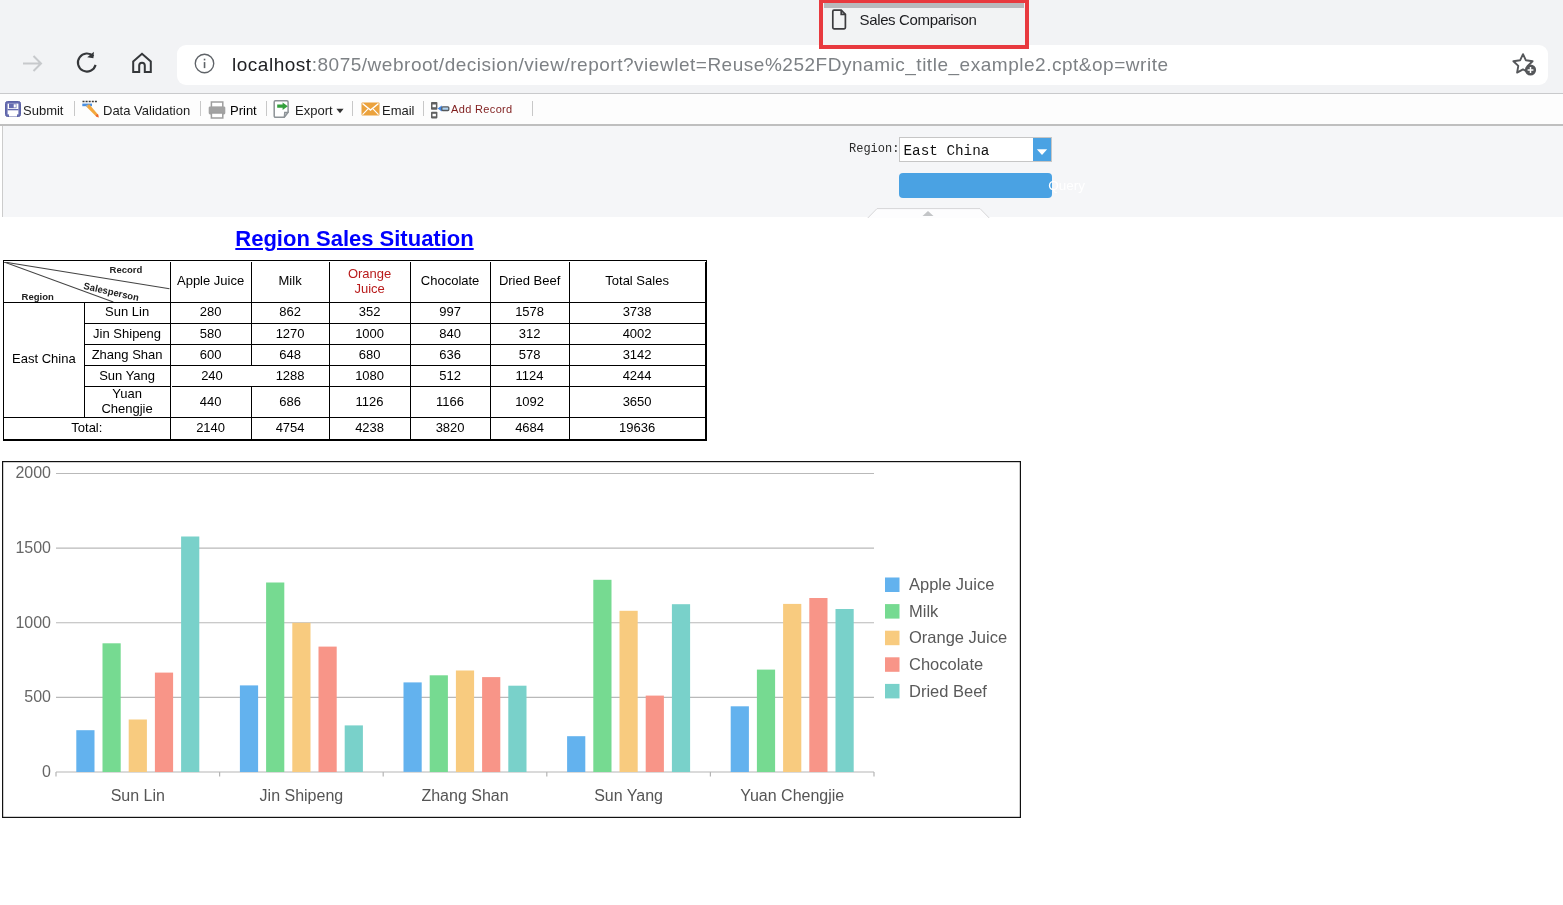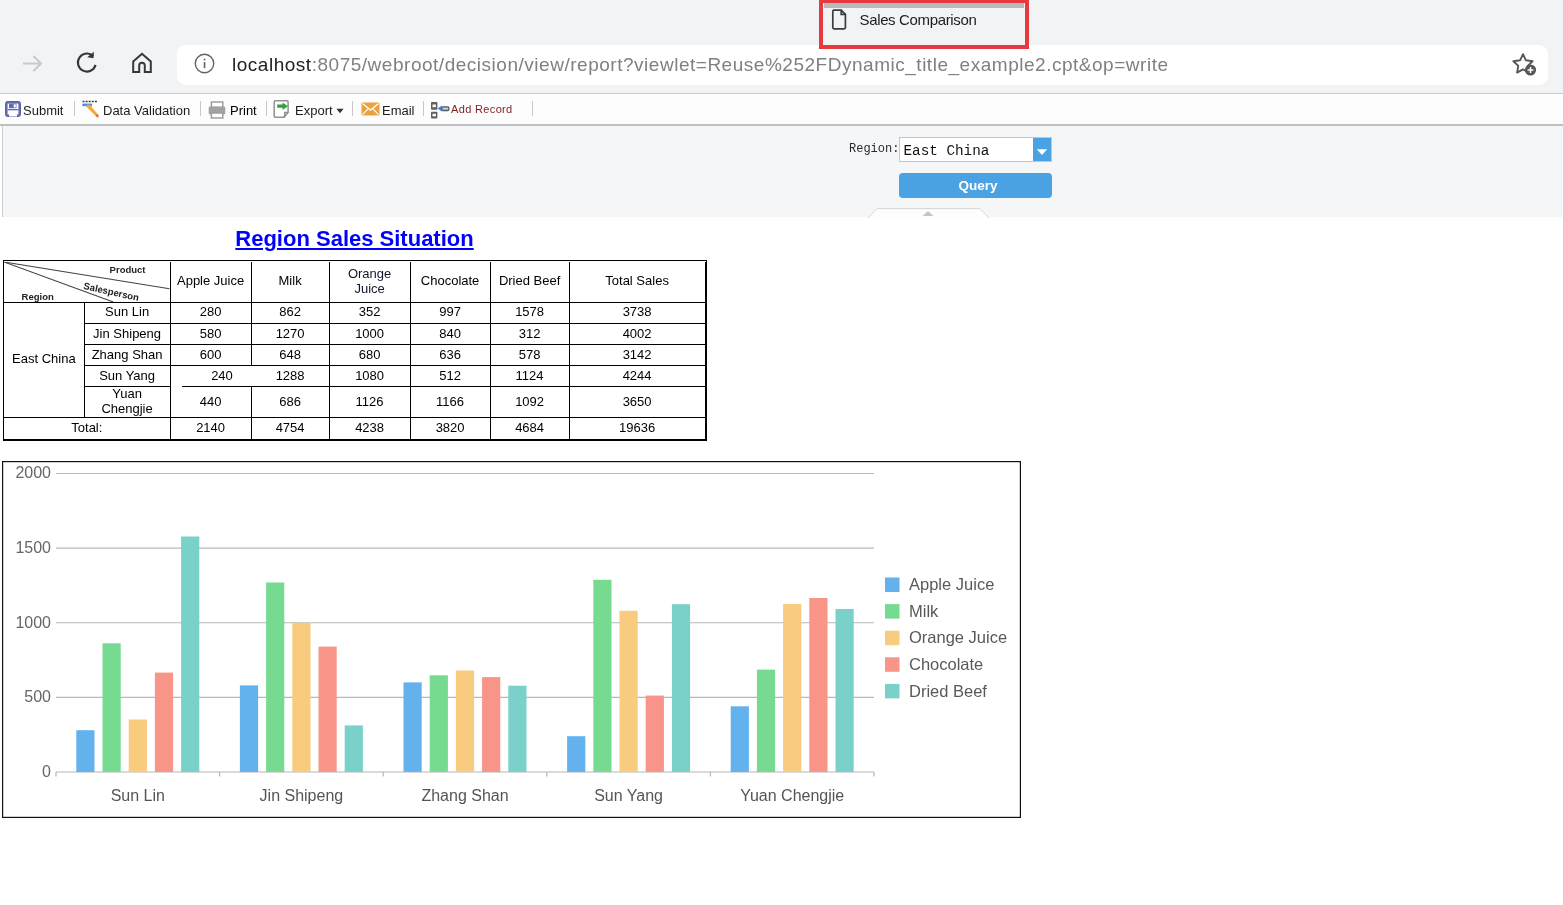--- a/index.html
+++ b/index.html
@@ -97,40 +97,40 @@
 <div class="abs" style="left:532px;top:101px;width:1px;height:15px;background:#c8c8c8;"></div>
 <div class="abs" style="left:2px;top:125.5px;width:1561px;height:91.5px;background:#f5f6f8;border-left:1px solid #ccc;box-sizing:border-box;"></div>
 <div class="abs" style="left:849px;top:141.5px;font-family:'Liberation Mono',monospace;font-size:12px;color:#2b2b2b;">Region:</div>
 <div class="abs" style="left:899px;top:137px;width:153px;height:24.5px;background:#fff;border:1px solid #c6c6c6;box-sizing:border-box;"></div>
 <div class="abs" style="left:903.5px;top:143px;font-family:'Liberation Mono',monospace;font-size:14.3px;color:#111;">East China</div>
 <div class="abs" style="left:1032.5px;top:138px;width:18.5px;height:22.5px;background:#4aa2e3;"></div>
 <svg class="abs" style="left:1036px;top:148px;" width="12" height="8" viewBox="0 0 12 7">
     <path d="M0.8 0.8 H11.2 L6 6.4 Z" fill="#fff"></path>
   </svg>
 <div class="abs" style="left:899px;top:173px;width:153px;height:24.5px;background:#4aa2e3;border-radius:4px;"></div>
-<div class="abs" style="left:899px;top:177.5px;width:158px;text-align:center;font-size:13.5px;font-weight:bold;color:#fff;">Query</div>
+<div class="abs" style="left:899px;top:177.5px;width:158px;text-align:right;font-size:13.5px;font-weight:normal;color:#fff;padding-left:28px;">Query</div>
 <svg class="abs" style="left:866px;top:207.5px;" width="125" height="10.5" viewBox="0 0 125 10.5">
 <path d="M11 0.6 H114 L123.6 10.4 H1.4 Z" fill="#fdfdfe"></path>
 <path d="M1.4 10.4 L11 0.6 H114 L123.6 10.4" fill="none" stroke="#d6d6d8" stroke-width="1"></path>
 <path d="M56.5 8 L62 3 L67.5 8 Z" fill="#c3c5c7"></path>
 </svg>
 <div class="abs" style="left:234px;top:226px;width:241px;text-align:center;font-size:22px;font-weight:bold;text-decoration:underline;color:#0000fe;">Region Sales Situation</div>
 <div class="abs" style="left:2.8px;top:260.3px;width:704.1px;height:181.1px;border:1.3px solid #000;box-sizing:border-box;background:#fff;"></div>
 <div class="abs" style="left:4.1px;top:261.6px;width:166.5px;height:41.0px;border-right:1.2px solid #000;border-bottom:1.2px solid #000;box-sizing:border-box;background:#fff;overflow:hidden;">
 <svg width="100%" height="100%" viewBox="0 0 166.5 40.5" preserveAspectRatio="none">
 <line x1="0" y1="0" x2="166.5" y2="27" stroke="#444" stroke-width="1.1"></line>
 <line x1="0" y1="0" x2="110" y2="40.5" stroke="#444" stroke-width="1.1"></line>
 </svg>
-<div class="abs" style="left:105.5px;top:2.3px;font-size:9.5px;font-weight:bold;color:#222;">Product</div>
+<div class="abs" style="left:105.5px;top:2.3px;font-size:9.5px;font-weight:bold;color:#222;">Record</div>
 <div class="abs" style="left:81px;top:18.5px;font-size:9.5px;font-weight:bold;color:#222;transform:rotate(12.6deg);transform-origin:left top;">Salesperson</div>
 <div class="abs" style="left:17.5px;top:29.5px;font-size:9.5px;font-weight:bold;color:#222;">Region</div>
 </div>
 <div class="abs" style="left:170.6px;top:261.6px;width:81.0px;height:41.0px;border-right:1.2px solid #000;border-bottom:1.2px solid #000;box-sizing:border-box;display:flex;align-items:center;justify-content:center;text-align:center;font-size:13px;font-weight:normal;line-height:1.15;color:#000;background:#fff;">Apple Juice</div>
 <div class="abs" style="left:251.6px;top:261.6px;width:78.00000000000003px;height:41.0px;border-right:1.2px solid #000;border-bottom:1.2px solid #000;box-sizing:border-box;display:flex;align-items:center;justify-content:center;text-align:center;font-size:13px;font-weight:normal;line-height:1.15;color:#000;background:#fff;">Milk</div>
-<div class="abs" style="left:329.6px;top:261.6px;width:81.0px;height:41.0px;border-right:1.2px solid #000;border-bottom:1.2px solid #000;box-sizing:border-box;display:flex;align-items:center;justify-content:center;text-align:center;font-size:13px;font-weight:normal;line-height:1.15;color:#0f172a;background:#fff;">Orange<br>Juice</div>
+<div class="abs" style="left:329.6px;top:261.6px;width:81.0px;height:41.0px;border-right:1.2px solid #000;border-bottom:1.2px solid #000;box-sizing:border-box;display:flex;align-items:center;justify-content:center;text-align:center;font-size:13px;font-weight:normal;line-height:1.15;color:#b91c1c;background:#fff;">Orange<br>Juice</div>
 <div class="abs" style="left:410.6px;top:261.6px;width:80.0px;height:41.0px;border-right:1.2px solid #000;border-bottom:1.2px solid #000;box-sizing:border-box;display:flex;align-items:center;justify-content:center;text-align:center;font-size:13px;font-weight:normal;line-height:1.15;color:#000;background:#fff;">Chocolate</div>
 <div class="abs" style="left:490.6px;top:261.6px;width:79.0px;height:41.0px;border-right:1.2px solid #000;border-bottom:1.2px solid #000;box-sizing:border-box;display:flex;align-items:center;justify-content:center;text-align:center;font-size:13px;font-weight:normal;line-height:1.15;color:#000;background:#fff;">Dried Beef</div>
 <div class="abs" style="left:569.6px;top:261.6px;width:136.0px;height:41.0px;border-right:1.2px solid #000;border-bottom:1.2px solid #000;box-sizing:border-box;display:flex;align-items:center;justify-content:center;text-align:center;font-size:13px;font-weight:normal;line-height:1.15;color:#000;background:#fff;">Total Sales</div>
 <div class="abs" style="left:4.1px;top:302.6px;width:80.5px;height:115.5px;border-right:1.2px solid #000;border-bottom:1.2px solid #000;box-sizing:border-box;display:flex;align-items:center;justify-content:center;text-align:center;font-size:13px;font-weight:normal;line-height:1.15;color:#000;background:#fff;">East China</div>
 <div class="abs" style="left:84.6px;top:302.6px;width:86.0px;height:21.5px;border-right:1.2px solid #000;border-bottom:1.2px solid #000;box-sizing:border-box;display:flex;align-items:center;justify-content:center;text-align:center;font-size:13px;font-weight:normal;line-height:1.15;color:#000;background:#fff;">Sun Lin</div>
 <div class="abs" style="left:170.6px;top:302.6px;width:81.0px;height:21.5px;border-right:1.2px solid #000;border-bottom:1.2px solid #000;box-sizing:border-box;display:flex;align-items:center;justify-content:center;text-align:center;font-size:13px;font-weight:normal;line-height:1.15;color:#000;background:#fff;">280</div>
 <div class="abs" style="left:251.6px;top:302.6px;width:78.00000000000003px;height:21.5px;border-right:1.2px solid #000;border-bottom:1.2px solid #000;box-sizing:border-box;display:flex;align-items:center;justify-content:center;text-align:center;font-size:13px;font-weight:normal;line-height:1.15;color:#000;background:#fff;">862</div>
 <div class="abs" style="left:329.6px;top:302.6px;width:81.0px;height:21.5px;border-right:1.2px solid #000;border-bottom:1.2px solid #000;box-sizing:border-box;display:flex;align-items:center;justify-content:center;text-align:center;font-size:13px;font-weight:normal;line-height:1.15;color:#000;background:#fff;">352</div>
 <div class="abs" style="left:410.6px;top:302.6px;width:80.0px;height:21.5px;border-right:1.2px solid #000;border-bottom:1.2px solid #000;box-sizing:border-box;display:flex;align-items:center;justify-content:center;text-align:center;font-size:13px;font-weight:normal;line-height:1.15;color:#000;background:#fff;">997</div>
 <div class="abs" style="left:490.6px;top:302.6px;width:79.0px;height:21.5px;border-right:1.2px solid #000;border-bottom:1.2px solid #000;box-sizing:border-box;display:flex;align-items:center;justify-content:center;text-align:center;font-size:13px;font-weight:normal;line-height:1.15;color:#000;background:#fff;">1578</div>
@@ -143,21 +143,21 @@
 <div class="abs" style="left:490.6px;top:324.1px;width:79.0px;height:21.0px;border-right:1.2px solid #000;border-bottom:1.2px solid #000;box-sizing:border-box;display:flex;align-items:center;justify-content:center;text-align:center;font-size:13px;font-weight:normal;line-height:1.15;color:#000;background:#fff;">312</div>
 <div class="abs" style="left:569.6px;top:324.1px;width:136.0px;height:21.0px;border-right:1.2px solid #000;border-bottom:1.2px solid #000;box-sizing:border-box;display:flex;align-items:center;justify-content:center;text-align:center;font-size:13px;font-weight:normal;line-height:1.15;color:#000;background:#fff;">4002</div>
 <div class="abs" style="left:84.6px;top:345.1px;width:86.0px;height:21.0px;border-right:1.2px solid #000;border-bottom:1.2px solid #000;box-sizing:border-box;display:flex;align-items:center;justify-content:center;text-align:center;font-size:13px;font-weight:normal;line-height:1.15;color:#000;background:#fff;">Zhang Shan</div>
 <div class="abs" style="left:170.6px;top:345.1px;width:81.0px;height:21.0px;border-right:1.2px solid #000;border-bottom:1.2px solid #000;box-sizing:border-box;display:flex;align-items:center;justify-content:center;text-align:center;font-size:13px;font-weight:normal;line-height:1.15;color:#000;background:#fff;">600</div>
 <div class="abs" style="left:251.6px;top:345.1px;width:78.00000000000003px;height:21.0px;border-right:1.2px solid #000;border-bottom:1.2px solid #000;box-sizing:border-box;display:flex;align-items:center;justify-content:center;text-align:center;font-size:13px;font-weight:normal;line-height:1.15;color:#000;background:#fff;">648</div>
 <div class="abs" style="left:329.6px;top:345.1px;width:81.0px;height:21.0px;border-right:1.2px solid #000;border-bottom:1.2px solid #000;box-sizing:border-box;display:flex;align-items:center;justify-content:center;text-align:center;font-size:13px;font-weight:normal;line-height:1.15;color:#000;background:#fff;">680</div>
 <div class="abs" style="left:410.6px;top:345.1px;width:80.0px;height:21.0px;border-right:1.2px solid #000;border-bottom:1.2px solid #000;box-sizing:border-box;display:flex;align-items:center;justify-content:center;text-align:center;font-size:13px;font-weight:normal;line-height:1.15;color:#000;background:#fff;">636</div>
 <div class="abs" style="left:490.6px;top:345.1px;width:79.0px;height:21.0px;border-right:1.2px solid #000;border-bottom:1.2px solid #000;box-sizing:border-box;display:flex;align-items:center;justify-content:center;text-align:center;font-size:13px;font-weight:normal;line-height:1.15;color:#000;background:#fff;">578</div>
 <div class="abs" style="left:569.6px;top:345.1px;width:136.0px;height:21.0px;border-right:1.2px solid #000;border-bottom:1.2px solid #000;box-sizing:border-box;display:flex;align-items:center;justify-content:center;text-align:center;font-size:13px;font-weight:normal;line-height:1.15;color:#000;background:#fff;">3142</div>
 <div class="abs" style="left:84.6px;top:366.1px;width:86.0px;height:21.0px;border-right:1.2px solid #000;border-bottom:1.2px solid #000;box-sizing:border-box;display:flex;align-items:center;justify-content:center;text-align:center;font-size:13px;font-weight:normal;line-height:1.15;color:#000;background:#fff;">Sun Yang</div>
-<div class="abs" style="left:182px;top:366.1px;width:81.0px;height:21.0px;border-right:1.2px solid #000;border-bottom:1.2px solid #000;box-sizing:border-box;display:flex;align-items:center;justify-content:center;text-align:center;font-size:13px;font-weight:normal;line-height:1.15;color:#000;background:#fff;">240</div>
+<div class="abs" style="left:172px;top:366.1px;width:81.0px;height:21.0px;border-right:1.2px solid #000;border-bottom:1.2px solid #000;box-sizing:border-box;display:flex;align-items:center;justify-content:center;text-align:center;font-size:13px;font-weight:normal;line-height:1.15;color:#000;background:#fff;">240</div>
 <div class="abs" style="left:251.6px;top:366.1px;width:78.00000000000003px;height:21.0px;border-right:1.2px solid #000;border-bottom:1.2px solid #000;box-sizing:border-box;display:flex;align-items:center;justify-content:center;font-size:13px;font-weight:normal;line-height:1.15;color:#000;background:#fff;">1288</div>
 <div class="abs" style="left:329.6px;top:366.1px;width:81.0px;height:21.0px;border-right:1.2px solid #000;border-bottom:1.2px solid #000;box-sizing:border-box;display:flex;align-items:center;justify-content:center;text-align:center;font-size:13px;font-weight:normal;line-height:1.15;color:#000;background:#fff;">1080</div>
 <div class="abs" style="left:410.6px;top:366.1px;width:80.0px;height:21.0px;border-right:1.2px solid #000;border-bottom:1.2px solid #000;box-sizing:border-box;display:flex;align-items:center;justify-content:center;text-align:center;font-size:13px;font-weight:normal;line-height:1.15;color:#000;background:#fff;">512</div>
 <div class="abs" style="left:490.6px;top:366.1px;width:79.0px;height:21.0px;border-right:1.2px solid #000;border-bottom:1.2px solid #000;box-sizing:border-box;display:flex;align-items:center;justify-content:center;text-align:center;font-size:13px;font-weight:normal;line-height:1.15;color:#000;background:#fff;">1124</div>
 <div class="abs" style="left:569.6px;top:366.1px;width:136.0px;height:21.0px;border-right:1.2px solid #000;border-bottom:1.2px solid #000;box-sizing:border-box;display:flex;align-items:center;justify-content:center;text-align:center;font-size:13px;font-weight:normal;line-height:1.15;color:#000;background:#fff;">4244</div>
 <div class="abs" style="left:84.6px;top:387.1px;width:86.0px;height:31.0px;border-right:1.2px solid #000;border-bottom:1.2px solid #000;box-sizing:border-box;display:flex;align-items:center;justify-content:center;text-align:center;font-size:13px;font-weight:normal;line-height:1.15;color:#000;background:#fff;">Yuan<br>Chengjie</div>
 <div class="abs" style="left:170.6px;top:387.1px;width:81.0px;height:31.0px;border-right:1.2px solid #000;border-bottom:1.2px solid #000;box-sizing:border-box;display:flex;align-items:center;justify-content:center;text-align:center;font-size:13px;font-weight:normal;line-height:1.15;color:#000;background:#fff;">440</div>
 <div class="abs" style="left:251.6px;top:387.1px;width:78.00000000000003px;height:31.0px;border-right:1.2px solid #000;border-bottom:1.2px solid #000;box-sizing:border-box;display:flex;align-items:center;justify-content:center;text-align:center;font-size:13px;font-weight:normal;line-height:1.15;color:#000;background:#fff;">686</div>
 <div class="abs" style="left:329.6px;top:387.1px;width:81.0px;height:31.0px;border-right:1.2px solid #000;border-bottom:1.2px solid #000;box-sizing:border-box;display:flex;align-items:center;justify-content:center;text-align:center;font-size:13px;font-weight:normal;line-height:1.15;color:#000;background:#fff;">1126</div>
 <div class="abs" style="left:410.6px;top:387.1px;width:80.0px;height:31.0px;border-right:1.2px solid #000;border-bottom:1.2px solid #000;box-sizing:border-box;display:flex;align-items:center;justify-content:center;text-align:center;font-size:13px;font-weight:normal;line-height:1.15;color:#000;background:#fff;">1166</div>

